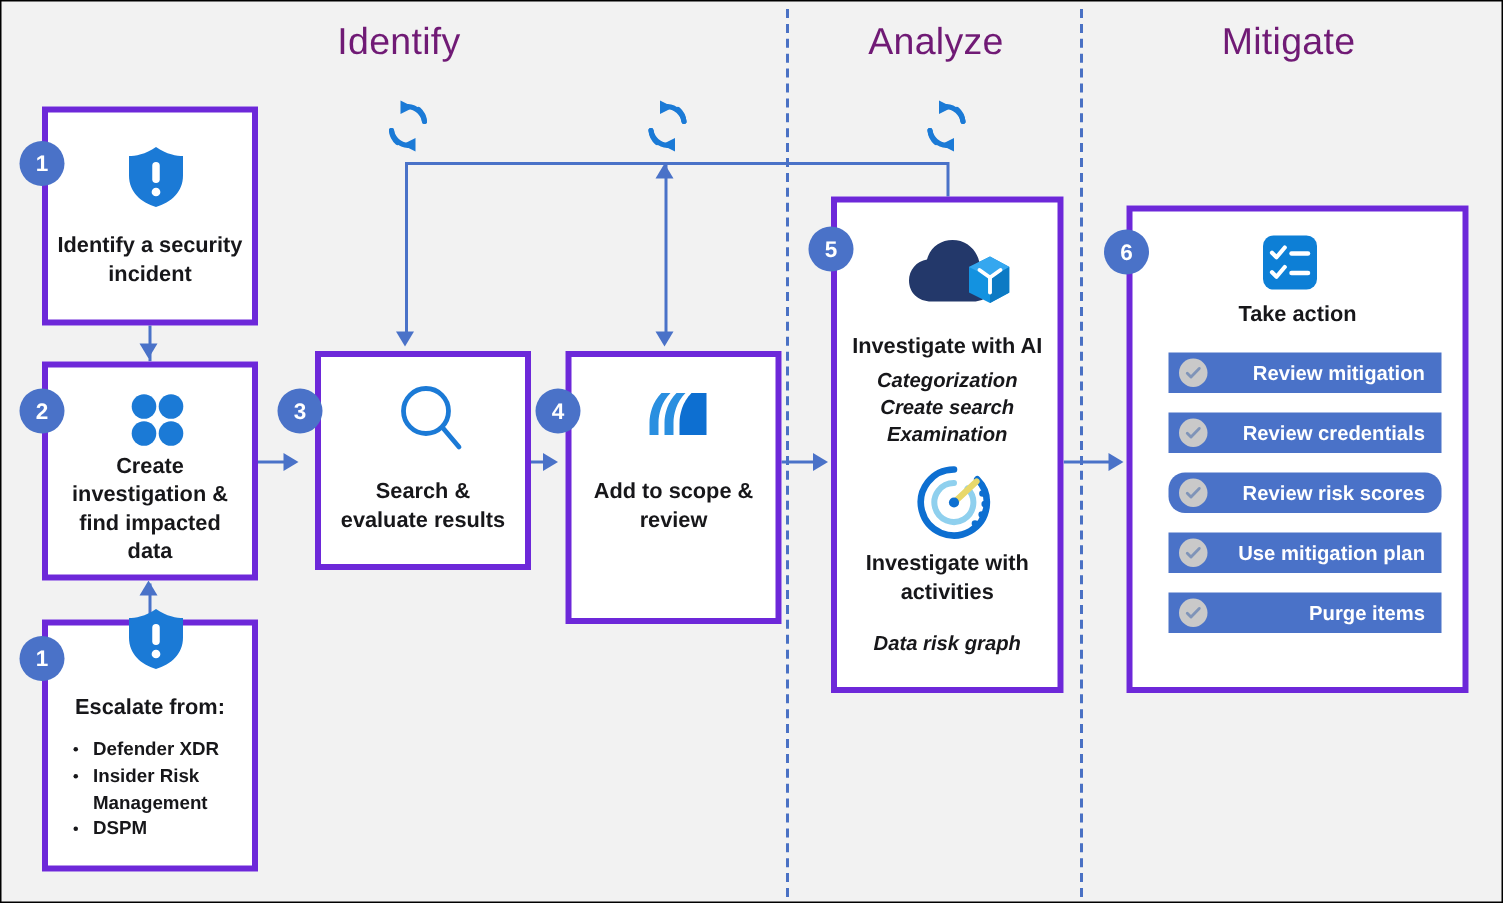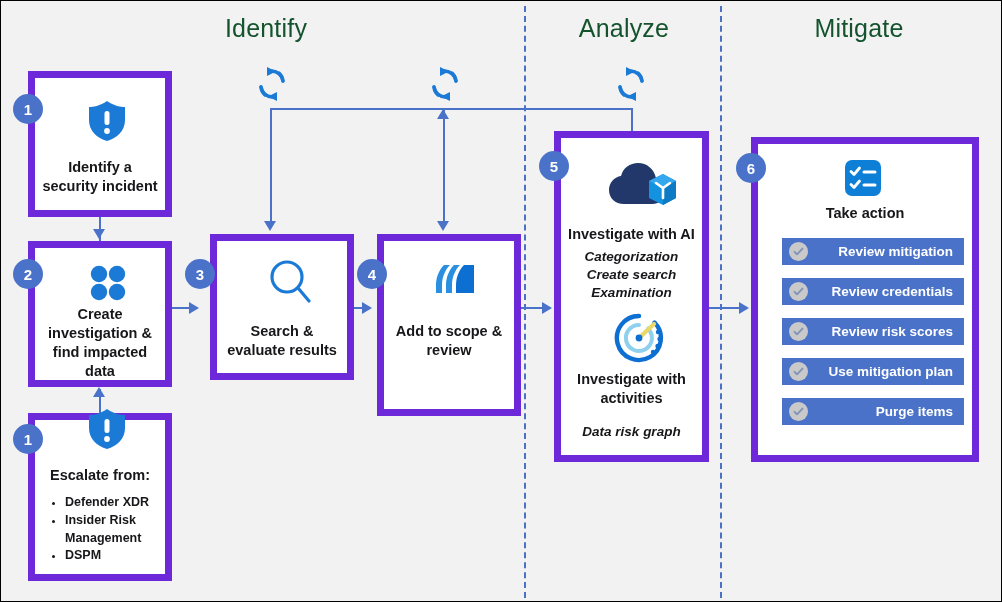--- a/index.html
+++ b/index.html
@@ -11,42 +11,42 @@
     width:1002px;height:602px;
     background:#f2f2f2;
     border:1px solid #000000;
     box-sizing:border-box;
     overflow:hidden;
   }
 
   
   .phase-title{
     position:absolute;
-    color:#14532d;
+    color:#701a75;
     font-size:25px;
     font-weight:400;
     letter-spacing:.2px;
     white-space:nowrap;
     text-align:center;
   }
 
   
   .divider{
     position:absolute;
     top:5px;
     width:0;
     border-left:2px dashed #4a71c4;
     height:592px;
   }
 
   
   .box{
     position:absolute;
     background:#ffffff;
-    border:7px solid #6d28d9;
+    border:4px solid #6d28d9;
     box-sizing:border-box;
   }
 
   
   .badge{
     position:absolute;
     width:30px;height:30px;
     border-radius:50%;
     background:#4a72c8;
     color:#ffffff;
@@ -328,21 +328,21 @@
 
     <div class="action-bar" style="left:24px;top:134px;width:182px;">
       <span class="action-check">
         <svg width="13" height="13" viewBox="0 0 13 13">
             <path d="M2.5 6.8 L5 9.3 L10.5 3.6" fill="none" stroke="#7f94b8" stroke-width="1.9" stroke-linecap="round" stroke-linejoin="round"></path>
           </svg>
       </span>
       <span class="action-label">Review credentials</span>
     </div>
 
-    <div class="action-bar" style="left:24px;top:174px;width:182px;">
+    <div class="action-bar" style="left:24px;top:174px;width:182px;border-radius:11px;">
       <span class="action-check">
         <svg width="13" height="13" viewBox="0 0 13 13">
             <path d="M2.5 6.8 L5 9.3 L10.5 3.6" fill="none" stroke="#7f94b8" stroke-width="1.9" stroke-linecap="round" stroke-linejoin="round"></path>
           </svg>
       </span>
       <span class="action-label">Review risk scores</span>
     </div>
 
     <div class="action-bar" style="left:24px;top:214px;width:182px;">
       <span class="action-check">

